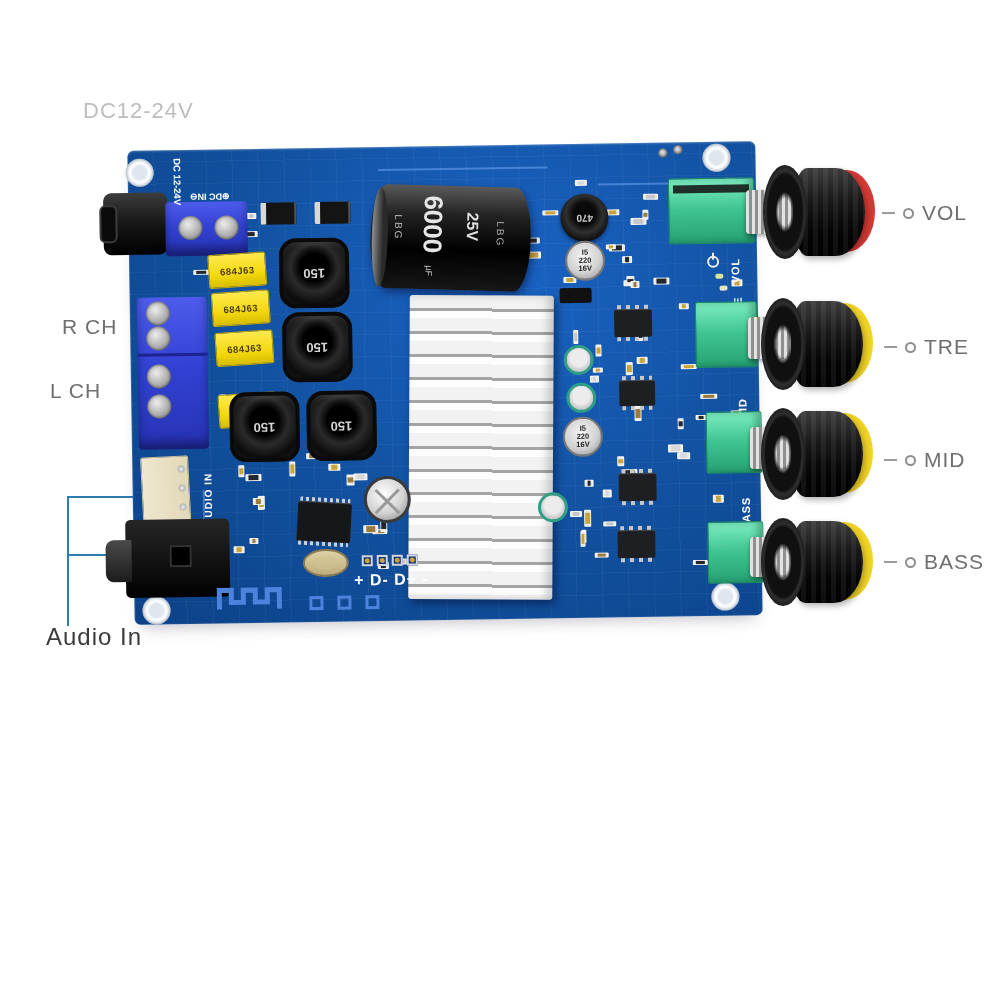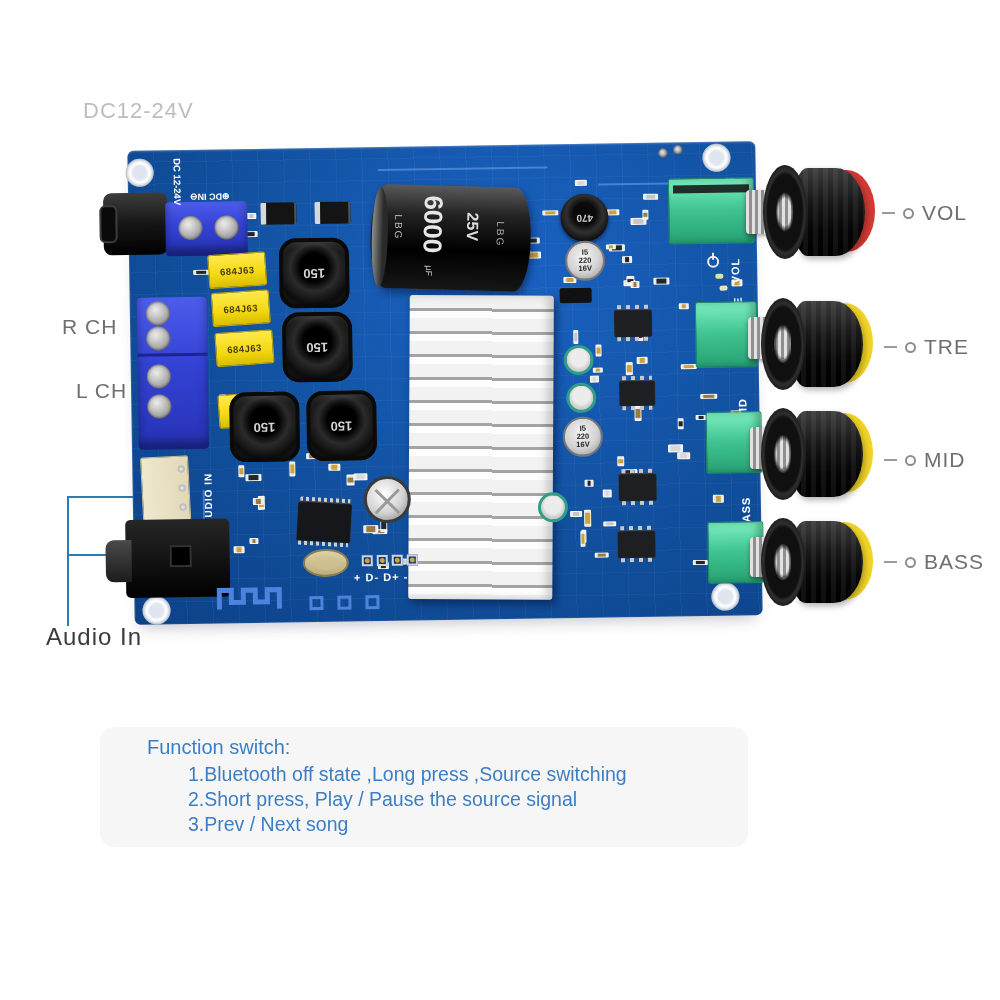--- a/index.html
+++ b/index.html
@@ -108,21 +108,21 @@
   .panel .t{left:47px;top:9px;font-size:20px;color:#3d7ec3;}
   .panel .l{left:88px;font-size:19.5px;color:#3d7ec3;white-space:nowrap;}
 </style>
 </head>
 <body>
 
 <div class="stage">
 
   <span class="lbl light" style="left:83px;top:98px">DC12-24V</span>
   <span class="lbl" style="left:62px;top:315px">R CH</span>
-  <span class="lbl" style="left:76px;top:379px">L CH</span>
+  <span class="lbl" style="left:50px;top:379px">L CH</span>
   <span class="lbl dark" style="left:46px;top:623px">Audio In</span>
 
   <div class="cline" style="left:67px;top:496px;width:2px;height:130px"></div>
   <div class="cline" style="left:67px;top:496px;width:78px;height:2px"></div>
   <div class="cline" style="left:67px;top:554px;width:42px;height:2px"></div>
 
   <div class="callout" style="left:882px;top:201px">
     <span class="marker-line"></span>
     <span class="marker-circle"></span>
     <span class="txt">VOL</span>
@@ -327,21 +327,21 @@
     <div class="xcap" style="left:231px;top:329px;width:47px;height:47px">
         <i></i>
         <i></i>
       </div>
     <div style="left:228px;top:408px;display:flex;gap:4px">
       <span class="pad"></span>
         <span class="pad"></span>
         <span class="pad"></span>
         <span class="pad"></span>
     </div>
-    <span style="left:220px;top:424px;color:#fff;font-weight:bold;font-size:11px;letter-spacing:1px">+ D- D+ -</span>
+    <span style="left:220px;top:424px;color:#fff;font-weight:bold;font-size:16px;letter-spacing:1px">+ D- D+ -</span>
     <svg style="left:82px;top:434px" width="70" height="28" viewBox="0 0 70 28">
       <path d="M3 26 V7 H15 V19 H27 V7 H39 V19 H51 V7 H63 V26" fill="none" stroke="#4d82dd" stroke-width="5"></path>
     </svg>
     <div class="antsq" style="left:175px;top:448px"></div>
     <div class="antsq" style="left:203px;top:448px"></div>
     <div class="antsq" style="left:231px;top:448px"></div>
 
     <div style="left:430px;top:144px;width:32px;height:15px;background:#111;border-radius:2px"></div>
     <div class="tealcap" style="left:433px;top:201px;width:30px;height:30px"></div>
     <div class="tealcap" style="left:435px;top:239px;width:30px;height:30px"></div>
@@ -390,19 +390,13 @@
     <div class="cone"></div>
     <div class="skirt"></div>
   </div>
   <div class="shaft" style="left:750px;top:537px;width:48px;height:40px"></div>
   <div class="knob" style="left:761px;top:517px;width:110px;height:90px">
     <div class="kcolor" style="background:#f2d426"></div>
     <div class="cone"></div>
     <div class="skirt"></div>
   </div>
 
-  <div class="panel">
-    <span class="t">Function switch:</span>
-    <span class="l" style="top:36px">1.Bluetooth off state ,Long press ,Source switching</span>
-    <span class="l" style="top:61px">2.Short press, Play / Pause the source signal</span>
-    <span class="l" style="top:86px">3.Prev / Next song</span>
-  </div>
 </div>
 
 </body></html>

